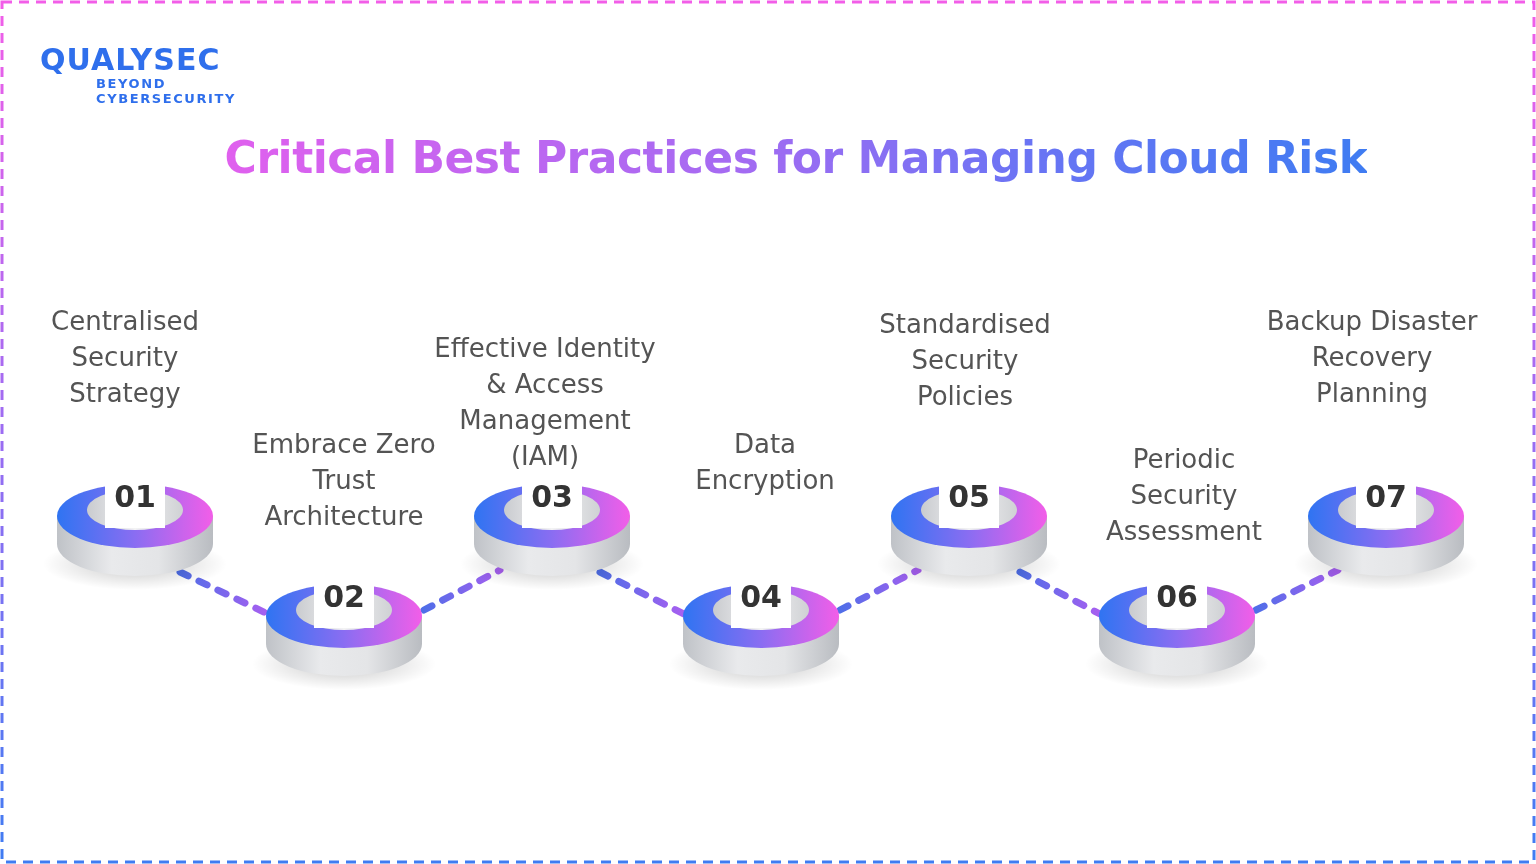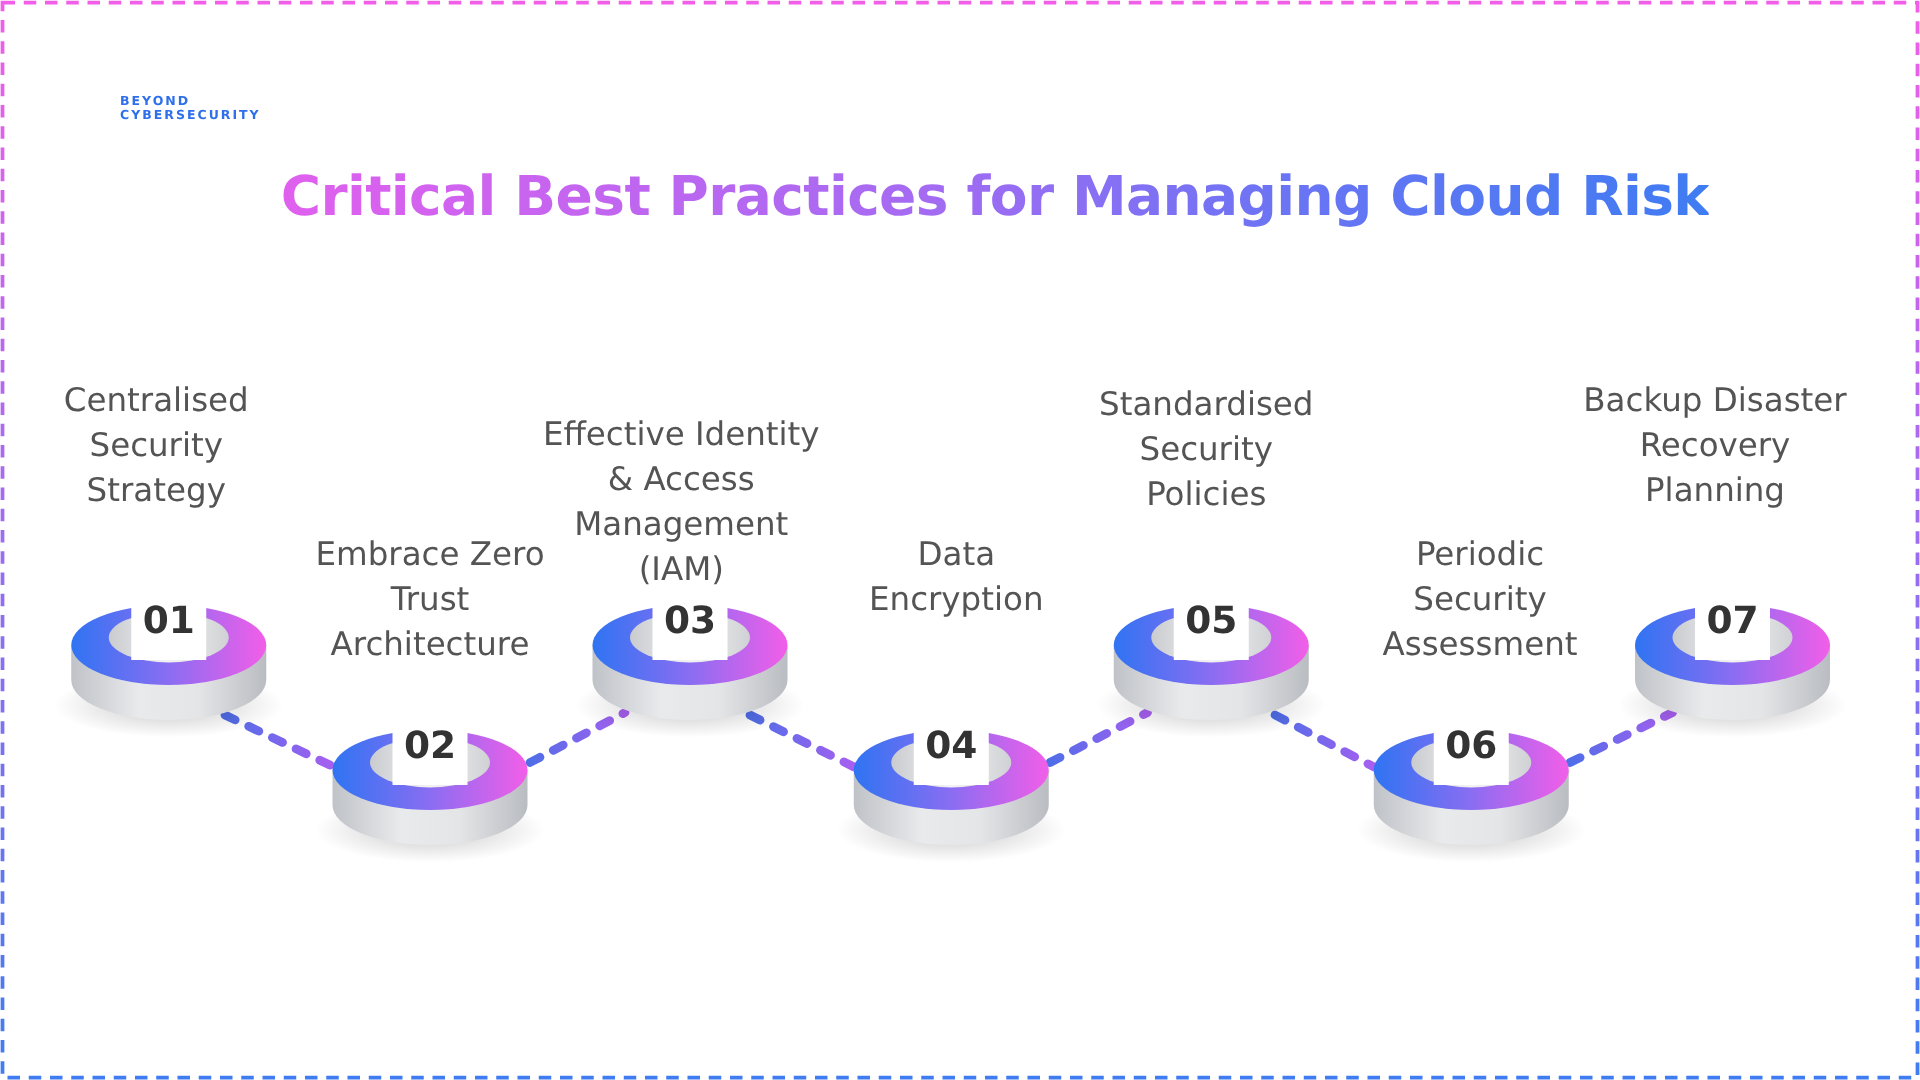--- a/index.html
+++ b/index.html
@@ -11,21 +11,21 @@
   .frame { position: absolute; left: 0; top: 0; width: 1536px; height: 864px; pointer-events: none; }
   .logo { position: absolute; left: 40px; top: 42px; width: 200px; height: 46px; }
   .logo-word {
     position: absolute; left: 0; top: 0;
     font-family: "DejaVu Sans", sans-serif; font-weight: bold;
     font-size: 30px; letter-spacing: 1px; color: #2f6fec; line-height: 36px;
   }
   .logo-tag {
     position: absolute; left: 56px; top: 34px;
     font-family: "DejaVu Sans", sans-serif; font-weight: bold;
-    font-size: 10px; letter-spacing: 1.6px; color: #2f6fec;
+    font-size: 13px; letter-spacing: 1.6px; color: #2f6fec;
   }
   .title {
     position: absolute; left: 0; top: 128px; width: 1536px; text-align: center;
     font-family: "DejaVu Sans", sans-serif; font-weight: bold; font-size: 44px;
     line-height: 60px; letter-spacing: -0.5px; padding-left: 28px;
   }
   .title span {
     background: linear-gradient(90deg, #e060ee 0%, #a46bf2 45%, #6b74f4 70%, #3f7cf2 100%);
     -webkit-background-clip: text; background-clip: text; color: transparent;
   }
@@ -49,20 +49,21 @@
     <linearGradient id="borderGrad" x1="0" y1="0" x2="0" y2="1">
       <stop offset="0" stop-color="#f25ee8"></stop>
       <stop offset="0.5" stop-color="#9c6cf2"></stop>
       <stop offset="1" stop-color="#3f7cf2"></stop>
     </linearGradient>
   </defs>
   <rect x="2" y="2" width="1532" height="860" fill="none" stroke="url(#borderGrad)" stroke-width="3" stroke-dasharray="10 7"></rect>
 </svg>
 
 <div class="logo">
+  <div class="logo-word">QUALYSEC</div>
   <div class="logo-tag">BEYOND CYBERSECURITY</div>
 </div>
 
 <div class="title"><span>Critical Best Practices for Managing Cloud Risk</span></div>
 
 <svg class="diagram" viewBox="0 0 1536 864" xmlns="http://www.w3.org/2000/svg">
   <defs>
     <linearGradient id="topGrad" x1="0" y1="0" x2="1" y2="0">
       <stop offset="0" stop-color="#2f74f2"></stop>
       <stop offset="0.5" stop-color="#8a6df2"></stop>
@@ -136,18 +137,18 @@
 Architecture</div>
 <div class="label" style="left:400px; top:286px; width:290px;margin-top:44px;">Effective Identity
 &amp; Access
 Management
 (IAM)</div>
 <div class="label" style="left:660px; top:426px; width:210px;">Data
 Encryption</div>
 <div class="label" style="left:840px; top:306px; width:250px;">Standardised
 Security
 Policies</div>
-<div class="label" style="left:1066px; top:426px; width:236px;">Periodic
+<div class="label" style="left:1066px; top:441px; width:236px;">Periodic
 Security
 Assessment</div>
 <div class="label" style="left:1230px; top:303px; width:284px;">Backup Disaster
 Recovery
 Planning</div>
 
 </body></html>

